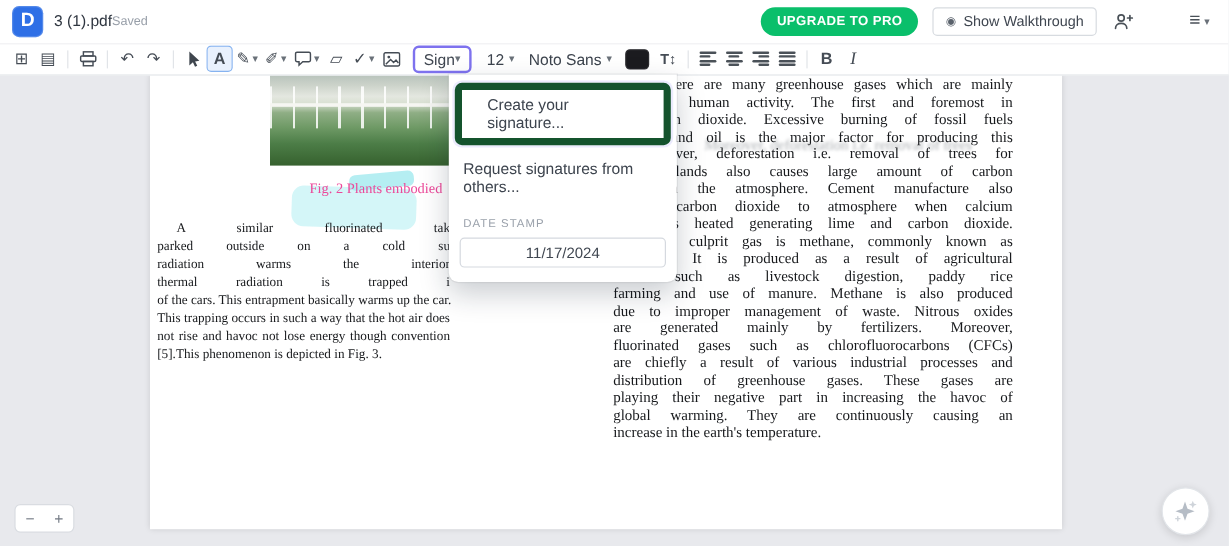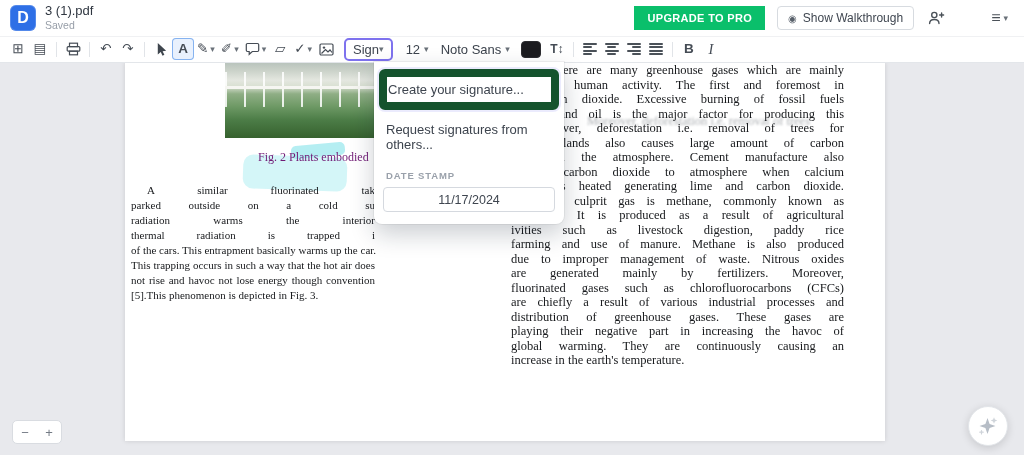--- a/index.html
+++ b/index.html
@@ -6,26 +6,26 @@
   body{width:1024px;height:455px;position:relative;overflow:hidden;background:#e8e9ed;
        font-family:"Liberation Sans",sans-serif;-webkit-font-smoothing:antialiased}
   button{font-family:inherit;cursor:pointer}
 
   
   .header{position:absolute;top:0;left:0;right:0;height:36px;background:#fff;display:flex;
           align-items:center;padding:0 10px;gap:9px;z-index:60;border-bottom:1px solid #f0f1f3}
   .logo{width:26px;height:26px;border-radius:6px;background:#2e6fe6;color:#fff;font-weight:700;
         display:flex;align-items:center;justify-content:center;font-size:16px;border:none;
         box-shadow:inset 0 0 0 1px rgba(255,255,255,.18)}
-  .file-meta{display:flex;flex-direction:column;justify-content:center;line-height:1.1}
+  .file-meta{display:flex;flex-direction:row;justify-content:center;line-height:1.1}
   .file-name{font-size:13px;color:#2f3640;cursor:pointer}
   .save-status{font-size:10.5px;color:#979ea8;margin-top:2px}
   .header-right{margin-left:auto;display:flex;align-items:center;gap:12px}
   .upgrade-btn{background:#0abf6b;color:#fff;font-weight:700;font-size:11px;letter-spacing:.03em;
-               border:none;border-radius:0;height:24px;padding:0 13px}
+               border:none;border-radius:12px;height:24px;padding:0 13px}
   .walkthrough-btn{background:#fff;border:1px solid #d7dbe0;border-radius:4px;height:24px;
                    padding:0 10px;font-size:12px;color:#3f4650;display:flex;align-items:center;gap:6px}
   .eye-glyph{font-size:10px;color:#59616b}
   .hicon-btn{background:none;border:none;padding:2px;display:flex;align-items:center}
   .menu-btn{background:none;border:none;display:flex;align-items:center;gap:3px;margin-left:26px;
             color:#4a5158;font-size:16px;padding-right:6px}
   .caret{font-size:9px;color:#6a7179}
 
   
   .toolbar{position:absolute;top:36px;left:0;right:0;height:26px;background:#fff;z-index:55;
@@ -58,39 +58,39 @@
       repeating-linear-gradient(90deg, rgba(255,255,255,.85) 0 2px, rgba(255,255,255,0) 2px 19px),
       linear-gradient(180deg,#b7c2bb 0%,#ccd3ca 12%,#e4e7e0 24%,#d9e0d2 32%,#8fae85 42%,#6f9a66 58%,#4c7d47 76%,#36612e 100%);
     background-size:100% 3px,100% 46%,100% 100%;
     background-position:0 24px,0 10px,0 0;background-repeat:no-repeat}
   .hl{position:absolute}
   .hl1{left:166px;top:82px;width:54px;height:13px;transform:rotate(-5deg);
        background:rgba(132,227,233,.6);border-radius:5px}
   .hl2{left:118px;top:94px;width:104px;height:34px;transform:rotate(2deg);
        background:rgba(152,233,238,.42);border-radius:10px}
   .caption{position:absolute;left:133px;top:88px;font-family:"Liberation Serif",serif;
-           font-size:12px;color:#701a75;white-space:nowrap}
+           font-size:12px;color:#ec4899;white-space:nowrap}
   .col{position:absolute;font-family:"Liberation Serif",serif;color:#17191c}
   .left-col{left:6px;top:121px;width:244px;font-size:11px;line-height:15px}
   .right-col{left:386px;top:1px;width:333px;font-size:12.5px;line-height:14.5px}
   .text-line{text-align:justify;text-align-last:justify;white-space:nowrap;overflow:visible}
   .col .text-line:last-child{text-align-last:left}
   .left-col .text-line:first-child{padding-left:16px}
   .right-col .text-line:first-child{padding-left:38px}
   .ghost{position:absolute;left:462px;top:52px;font-family:"Liberation Serif",serif;font-size:12.5px;
          color:#5a6168;filter:blur(1.2px);opacity:.5;white-space:nowrap;transform:skewX(-2deg)}
 
   
   .sign-menu{position:absolute;left:374px;top:62px;width:190px;background:#fff;z-index:70;
              border-radius:0 0 8px 8px;padding:5px 0 12px;
              box-shadow:0 10px 24px rgba(20,30,50,.22),0 0 0 1px rgba(0,0,0,.05)}
   .menu-item{font-size:13px;color:#3d444e;padding:7px 12px;cursor:pointer}
-  .menu-item.create{margin:2px 5px 5px;border:8px solid #14532d;border-radius:6px;padding:5px 1px;
+  .menu-item.create{margin:2px 5px 5px;border:6px solid #14532d;border-radius:6px;padding:5px 21px;
                     box-shadow:0 0 0 2px rgba(90,92,240,.12)}
-  .menu-heading{font-size:9.5px;font-weight:700;letter-spacing:.09em;color:#9aa1ab;padding:11px 12px 6px}
+  .menu-heading{font-size:9.5px;font-weight:400;letter-spacing:.09em;color:#9aa1ab;padding:11px 12px 6px}
   .date-field{margin:0 9px;border:1px solid #d5d9df;border-radius:4px;height:23px;display:flex;
               align-items:center;justify-content:center;font-size:12.5px;color:#3f4650;cursor:pointer}
   .menu-note{font-size:12.5px;color:#98a0aa;line-height:1.4;padding:10px 13px 0}
 
   
   .zoom-ctl{position:absolute;left:12px;bottom:11px;height:22px;background:#fff;z-index:40;
             border:1px solid #d9dce1;border-radius:5px;display:flex;align-items:center;overflow:hidden}
   .zoom-btn{width:24px;height:22px;display:flex;align-items:center;justify-content:center;
             font-size:13px;color:#737a84;border:none;background:none}
   .ai-btn{position:absolute;right:16px;bottom:9px;width:40px;height:40px;border-radius:50%;

